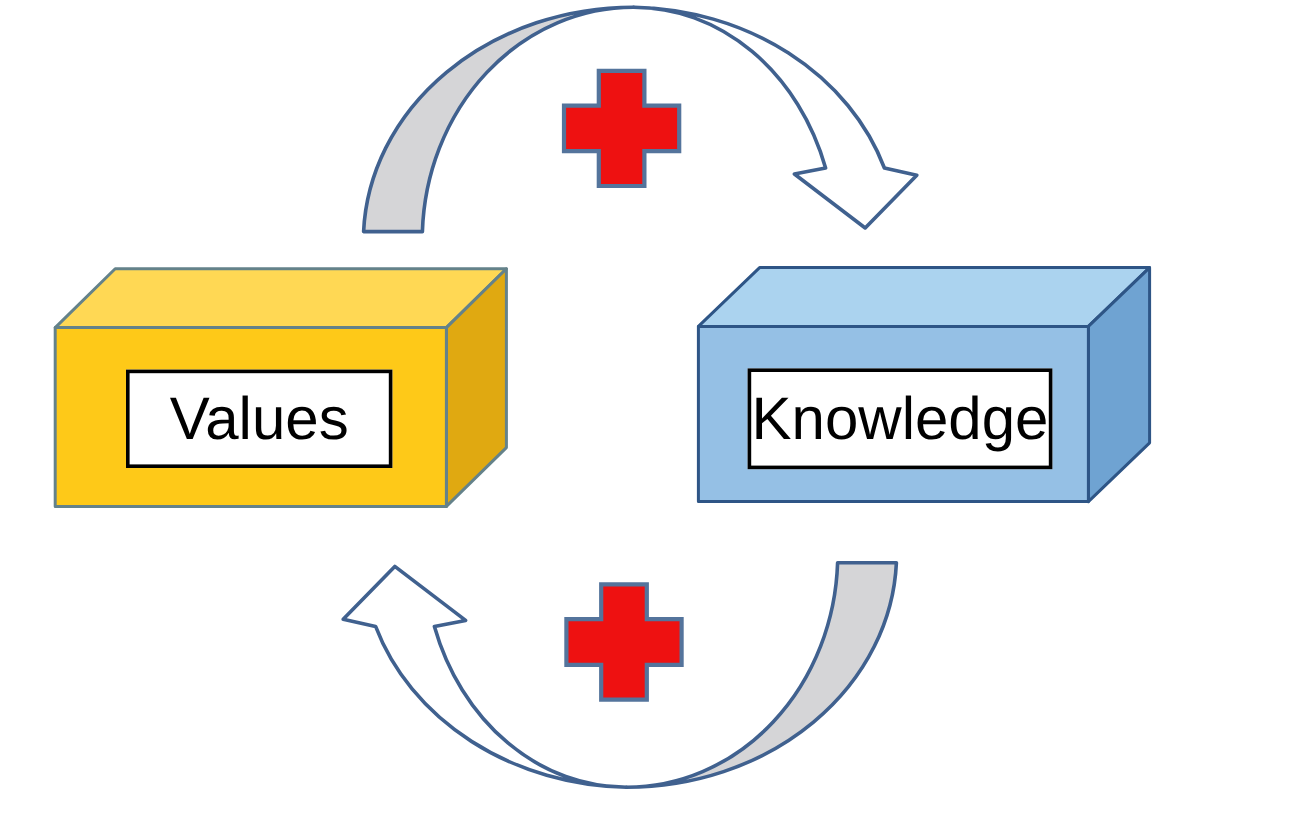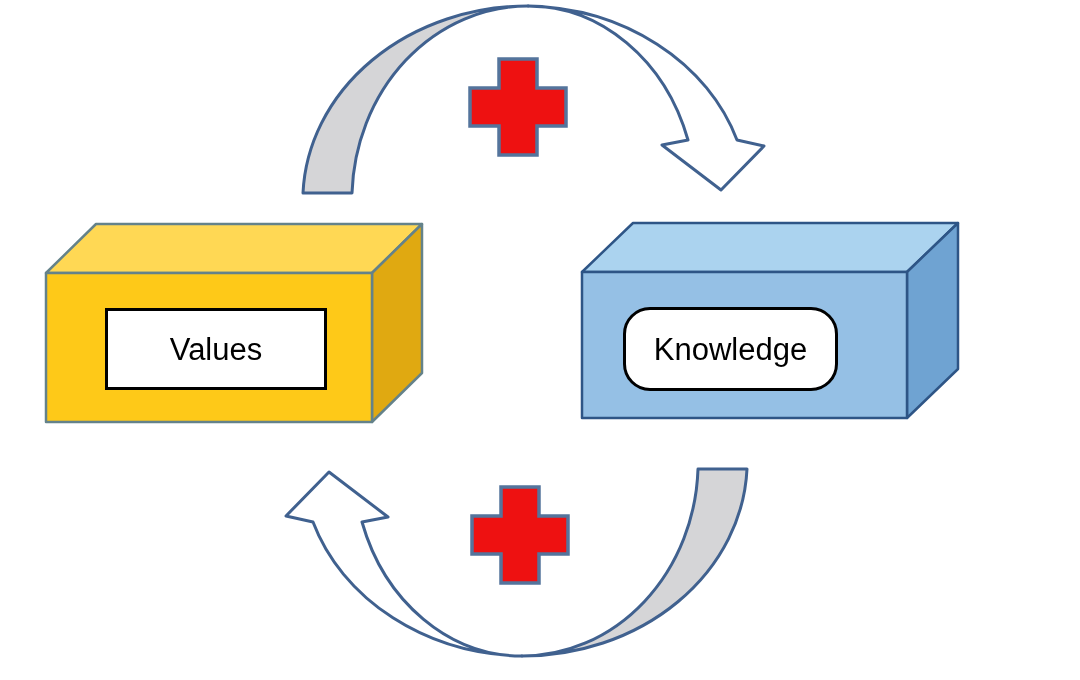--- a/index.html
+++ b/index.html
@@ -14,26 +14,26 @@
   .canvas svg { position: absolute; left: 0; top: 0; }
   .box-label {
     position: absolute;
     box-sizing: border-box;
     background: #ffffff;
     border: 3px solid #000000;
     color: #000000;
     display: flex;
     align-items: center;
     justify-content: center;
-    font-size: 31px;
+    font-size: 50px;
     line-height: 1;
     white-space: nowrap;
   }
   .label-values   { left: 105px; top: 308px; width: 222px; height: 82px; }
-  .label-knowledge{ left: 623px; top: 307px; width: 215px; height: 84px; border-radius: 27px; }
+  .label-knowledge{ left: 623px; top: 307px; width: 254px; height: 84px; }
 </style>
 </head>
 <body>
 
 <div class="canvas">
 
   <svg width="1080" height="680" viewBox="0 0 1080 680">
 
     <g>
       <path d="M 303 193 A 225 195 0 0 1 528 6 A 176 194 0 0 0 352 193 Z" stroke-width="3" stroke-linejoin="round" fill="#d5d5d7" stroke="#40618f"></path>

